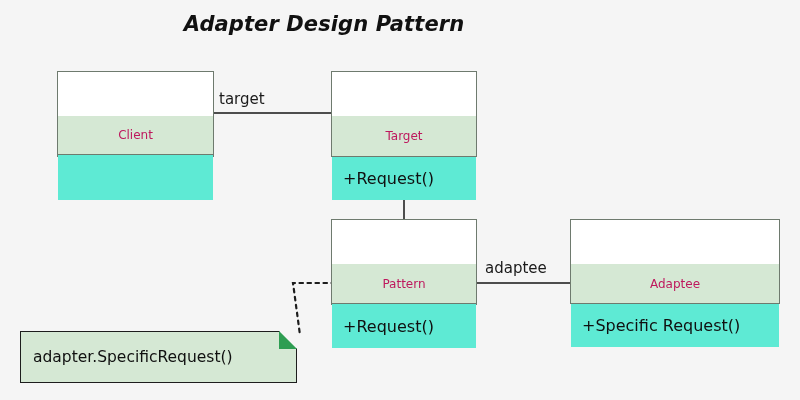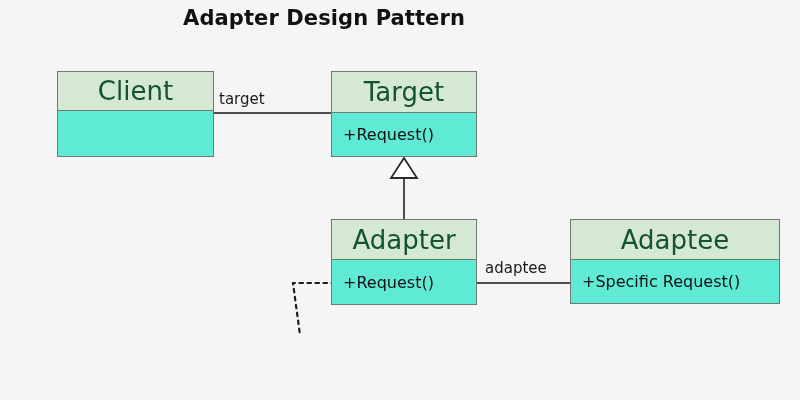--- a/index.html
+++ b/index.html
@@ -10,45 +10,47 @@
   #canvas {
     position: relative;
     width: 800px;
     height: 400px;
     background: #f5f5f5;
     font-family: "DejaVu Sans", "Liberation Sans", sans-serif;
     overflow: hidden;
   }
   #diagram-title {
     position: absolute;
-    top: 6px;
+    top: 12px;
     left: 0;
     width: 648px;
     text-align: center;
     font-size: 21px;
     font-weight: bold;
     color: #111111;
     letter-spacing: 0.1px;
+    font-style: italic;
   }
   .uml-class {
     position: absolute;
     box-sizing: border-box;
     border: 1.6px solid #6e7a6e;
     background: #ffffff;
   }
   .uml-class .cls-header {
     box-sizing: border-box;
     background: #d5e8d4;
     border-bottom: 1.6px solid #6e7a6e;
     text-align: center;
-    font-size: 26px;
-    color: #14532d;
+    font-size: 12px;
+    color: #be185d;
     display: flex;
     align-items: center;
     justify-content: center;
+    margin-top: 44px;
   }
   .uml-class .cls-body {
     box-sizing: border-box;
     background: #5eead4;
     display: flex;
     align-items: center;
     font-size: 16px;
     color: #101010;
     padding-left: 11px;
   }
@@ -169,23 +171,28 @@
     <div class="cls-header">Client</div>
     <div class="cls-body empty"></div>
   </div>
 
   <div class="uml-class" id="class-target">
     <div class="cls-header">Target</div>
     <div class="cls-body">+Request()</div>
   </div>
 
   <div class="uml-class" id="class-adapter">
-    <div class="cls-header">Adapter</div>
+    <div class="cls-header">Pattern</div>
     <div class="cls-body">+Request()</div>
   </div>
 
   <div class="uml-class" id="class-adaptee">
     <div class="cls-header">Adaptee</div>
     <div class="cls-body">+Specific Request()</div>
   </div>
 
+  <div id="uml-note">
+    <div class="note-shape"></div>
+    <div class="note-fold"></div>
+    <div class="note-text">adapter.SpecificRequest()</div>
+  </div>
 
 </div>
 
 </body></html>

